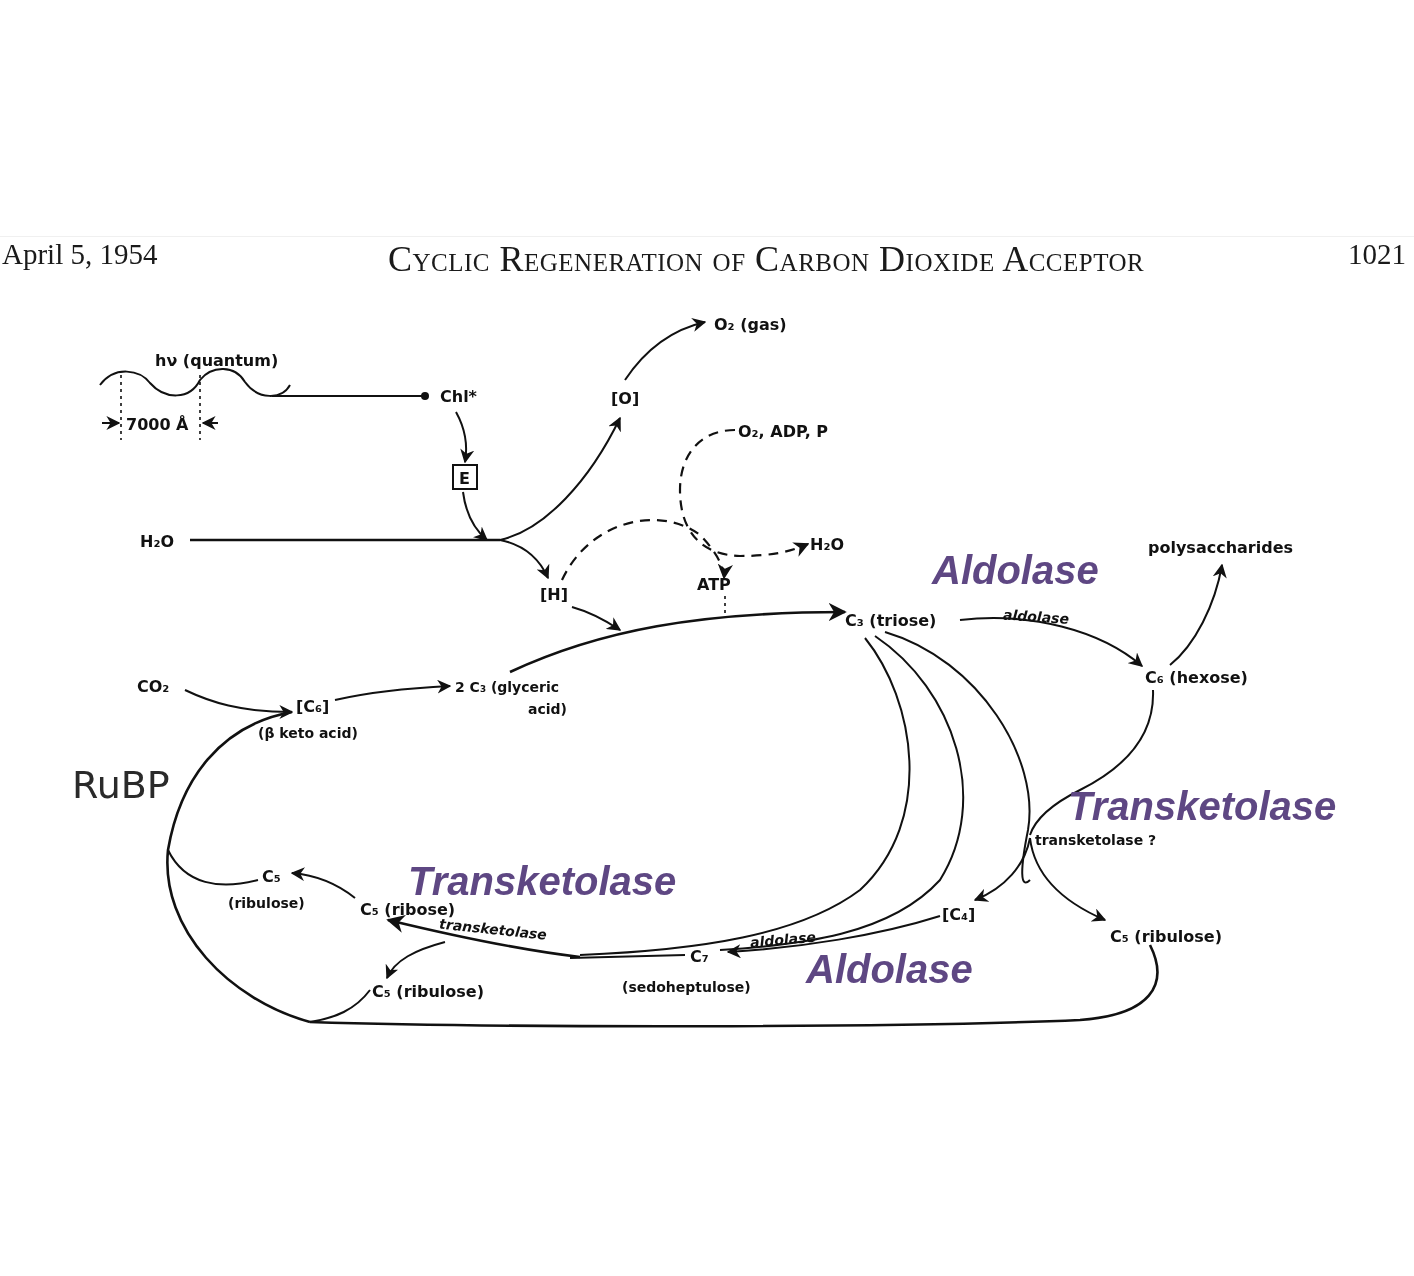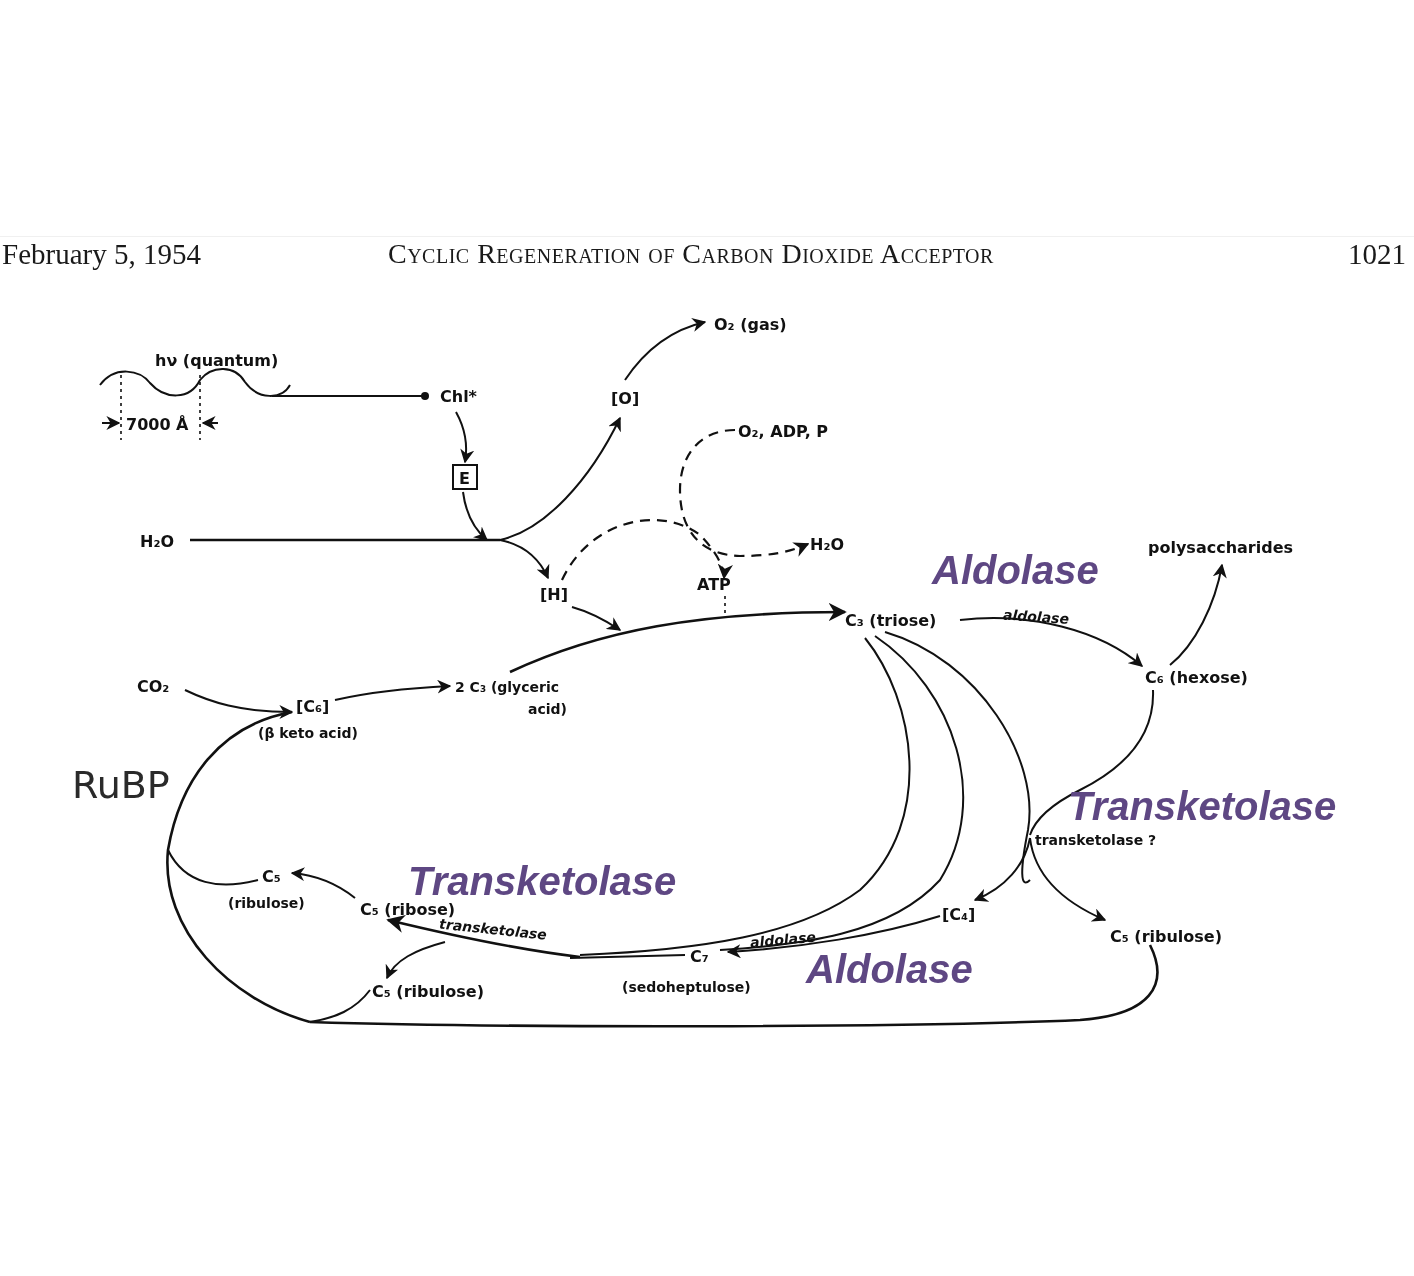--- a/index.html
+++ b/index.html
@@ -1,38 +1,38 @@
 <!DOCTYPE html>
 <html><head>
 <meta charset="utf-8">
 <style>
   html, body { margin: 0; padding: 0; background: #ffffff; }
   body { width: 1414px; height: 1276px; position: relative; overflow: hidden; }
   .header-rule { position: absolute; left: 0; top: 236px; width: 1414px; height: 1px; background: #f0f0f0; }
   .hdr { position: absolute; top: 238px; font-family: "Liberation Serif", "DejaVu Serif", serif; color: #1a1a1a; font-size: 29px; }
   .hdr-date { left: 2px; }
-  .hdr-title { left: 388px; font-variant: small-caps; letter-spacing: 0.5px; font-size: 28px; }
+  .hdr-title { left: 388px; font-variant: small-caps; letter-spacing: 0.5px; font-size: 36px; }
   .hdr-page { right: 8px; }
   svg.diagram { position: absolute; left: 0; top: 0; }
   .lbl { font-family: "DejaVu Sans", sans-serif; font-weight: bold; fill: #111; font-size: 16px; }
   .lbl-sm { font-family: "DejaVu Sans", sans-serif; font-weight: bold; fill: #111; font-size: 14px; }
   .enz-it { font-family: "DejaVu Sans", sans-serif; font-weight: bold; font-style: italic; fill: #111; font-size: 14px; }
   .overlay { font-family: "Liberation Sans", "DejaVu Sans", sans-serif; font-weight: bold; font-style: italic; fill: #5e4783; font-size: 40px; }
   .rubp { font-family: "DejaVu Sans", sans-serif; fill: #2a2a2a; font-size: 38px; }
   .ln { fill: none; stroke: #111; stroke-width: 2.6; }
   .ln-thin { fill: none; stroke: #111; stroke-width: 2; }
   .dash { fill: none; stroke: #111; stroke-width: 2.2; stroke-dasharray: 10 7; }
   .dash-s { fill: none; stroke: #111; stroke-width: 1.6; stroke-dasharray: 3 4; }
   .box { fill: none; stroke: #111; stroke-width: 2; }
 </style>
 </head>
 <body>
 
 <div class="header-rule"></div>
-<div class="hdr hdr-date">February 5, 1954</div>
+<div class="hdr hdr-date">April 5, 1954</div>
 <div class="hdr hdr-title">Cyclic Regeneration of Carbon Dioxide Acceptor</div>
 <div class="hdr hdr-page">1021</div>
 
 <svg class="diagram" width="1414" height="1276" viewBox="0 0 1414 1276">
   <defs>
     <marker id="ah" viewBox="0 0 10 10" refX="9" refY="5" markerWidth="7" markerHeight="7" orient="auto-start-reverse">
       <path d="M0,0 L10,5 L0,10 L3,5 z" fill="#111"></path>
     </marker>
   </defs>
 

